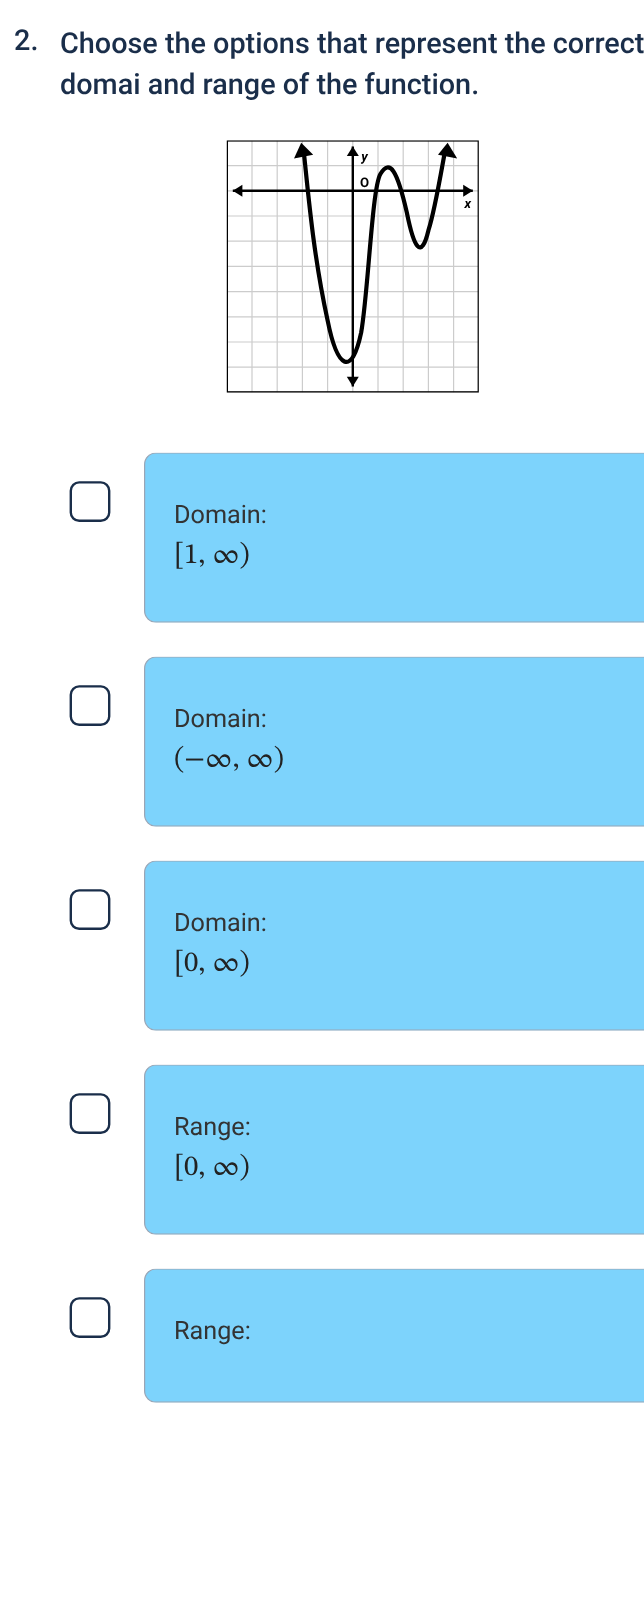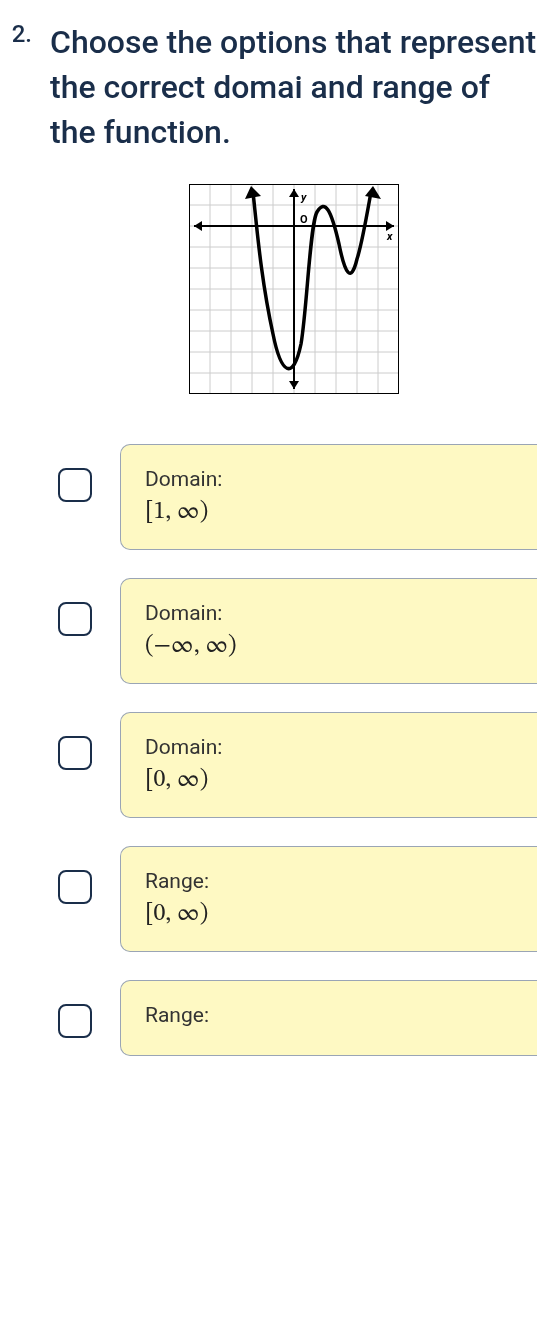--- a/index.html
+++ b/index.html
@@ -22,21 +22,21 @@
       font-size: 24px;
       font-weight: 500;
       min-width: 32px;
       text-align: right;
     }
     .question-content {
       flex: 1;
     }
     .question-text {
       color: #1a2e4a;
-      font-size: 32px;
+      font-size: 24px;
       font-weight: 500;
       line-height: 1.4;
       margin-bottom: 30px;
     }
     .graph-container {
       display: flex;
       justify-content: center;
       margin-bottom: 50px;
     }
     .graph {
@@ -62,22 +62,22 @@
       cursor: pointer;
       flex-shrink: 0;
       margin-top: 24px;
       margin-left: 8px;
     }
     .option-box {
       flex: 1;
       border: 1.5px solid #9aa5b5;
       border-right: none;
       border-radius: 10px 0 0 10px;
-      padding: 22px 24px;
-      background: #fef9c3;
+      padding: 40px 24px;
+      background: #7dd3fc;
     }
     .option-label {
       color: #333333;
       font-size: 21px;
       font-weight: 400;
       margin-bottom: 6px;
     }
     .option-math {
       color: #222222;
       font-size: 24px;

